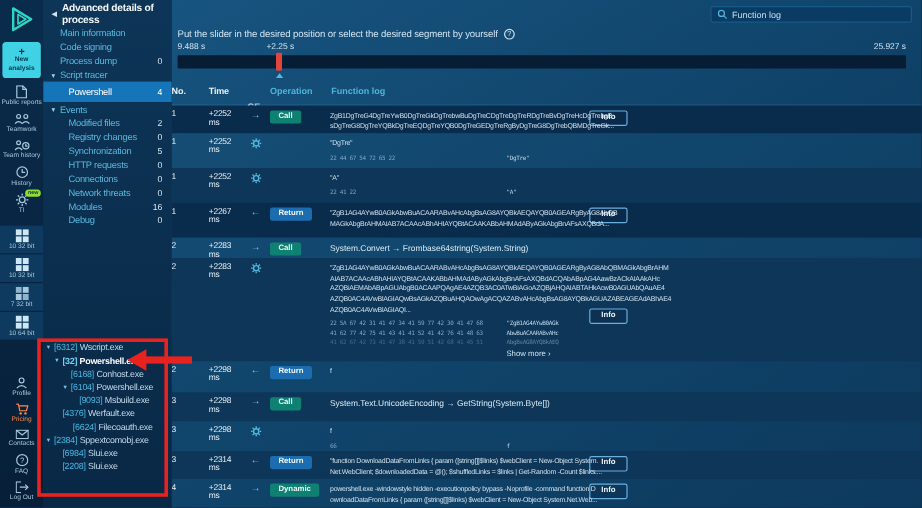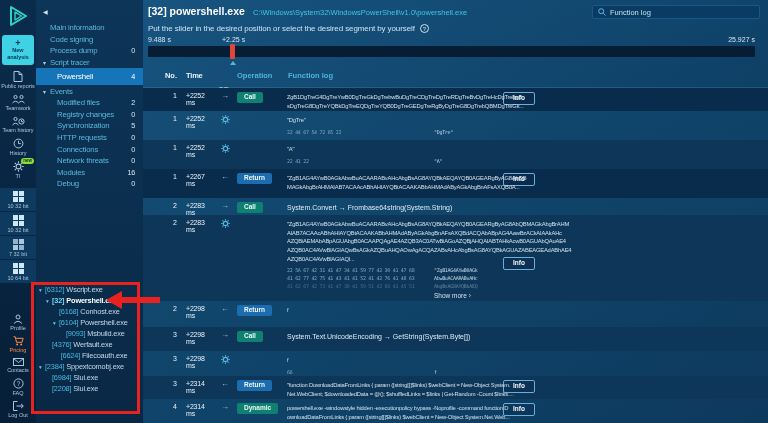--- a/index.html
+++ b/index.html
@@ -52,21 +52,21 @@
   .tl-label{position:absolute;top:36px;font-size:7px;color:#d5e5f1;}
   .tl-start{left:5px;} .tl-cur{left:79px;} .tl-end{right:13px;}
   .track{position:absolute;top:46px;left:5px;right:13px;height:11px;background:#071d33;border-radius:1px;cursor:pointer;}
   .handle{position:absolute;top:44px;left:87px;width:5px;height:15px;background:#e0443a;border-radius:1px;cursor:grab;z-index:2;}
   .handle-caret{position:absolute;top:61px;left:87px;width:0;height:0;border-left:3px solid transparent;border-right:3px solid transparent;border-bottom:4px solid #58b6dd;}
 
   
   .thead{position:absolute;top:64px;left:0;right:0;height:24px;display:flex;align-items:center;border-bottom:1px solid rgba(90,160,200,0.25);font-size:7.5px;font-weight:bold;color:#4db5dc;}
   .rows{position:absolute;top:88px;left:0;right:0;}
   .row{display:flex;align-items:flex-start;padding-top:4px;overflow:hidden;font-size:7px;}
-  .c-no{width:24px;text-align:right;padding-right:2px;color:#e8f1f8;flex-shrink:0;margin-left:12px;}
+  .c-no{width:24px;padding-right:2px;color:#e8f1f8;flex-shrink:0;}
   .c-time{width:36px;padding-left:7px;color:#e8f1f8;flex-shrink:0;letter-spacing:-0.2px;}
   .c-cf{width:20px;display:flex;justify-content:center;color:#9fc1d8;font-size:8px;line-height:8px;flex-shrink:0;}
   .c-op{width:52px;padding-left:2px;flex-shrink:0;}
   .c-log{width:212px;flex-shrink:0;position:relative;}
   .c-info{width:40px;flex-shrink:0;display:flex;justify-content:center;}
   .thead .c-cf{justify-content:flex-start;padding-left:3px;margin-top:28px;}
   .thead .c-log{padding-left:1px;}
   .opbtn{border:none;border-radius:2px;font-family:inherit;font-size:6.5px;font-weight:bold;color:#eef9f6;padding:2px 7px;cursor:pointer;line-height:1;}
   .op-call{background:#0e8173;} .op-dynamic{background:#0e8173;} .op-return{background:#1c6cb0;}
   .infobtn{background:rgba(10,40,70,0.3);border:1px solid #69aedd;border-radius:2px;color:#f0f7fc;font-family:inherit;font-size:6.5px;font-weight:bold;padding:2px 9px;cursor:pointer;line-height:1;}
@@ -234,20 +234,21 @@
             <path d="M8 2.8 L10.3 5 L8 7.2" fill="none" stroke="#a9c7db"></path>
           </svg>
         <span class="rail-label">Log Out</span>
       </div>
     </div>
   </nav>
 
   <aside class="sidebar">
     <div class="sb-head">
       <span class="sb-back">◀</span>
+      <span class="sb-title">Advanced details of process</span>
     </div>
     <ul id="sb-menu">
         <li class="m-item" style="padding-left: 7px;">
     <span class="m-caret" style="visibility: hidden;">▾</span>
     <span>Main information</span>
     <span class="m-count"></span>
   </li>
         <li class="m-item" style="padding-left: 7px;">
     <span class="m-caret" style="visibility: hidden;">▾</span>
     <span>Code signing</span>
@@ -362,21 +363,20 @@
   </div>
         <div class="t-item" style="padding-left: 10px;">
     <span class="t-caret" style="visibility: hidden;">▾</span>
     <span class="t-pid">[2208]</span>
     <span class="t-name">Slui.exe</span>
   </div>
       </div>
   </aside>
 
   <main class="main">
-    <div class="m-title"><span>[32]</span> <span>powershell.exe</span><span class="m-path">C:\Windows\System32\WindowsPowerShell\v1.0\powershell.exe</span></div>
 
     <div class="search">
       <svg width="8" height="8" viewBox="0 0 8 8">
           <circle cx="3.2" cy="3.2" r="2.5" fill="none" stroke="#58b6dd"></circle>
           <line x1="5.2" y1="5.2" x2="7.5" y2="7.5" stroke="#58b6dd"></line>
         </svg>
       <span class="search-ph">Function log</span>
     </div>
 
     <div class="instr">

